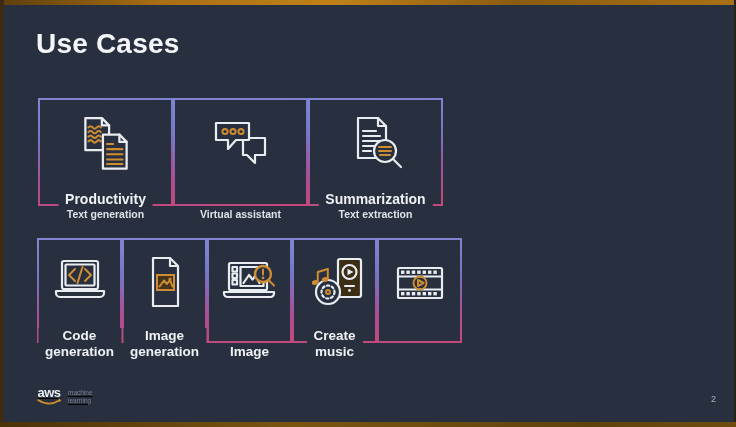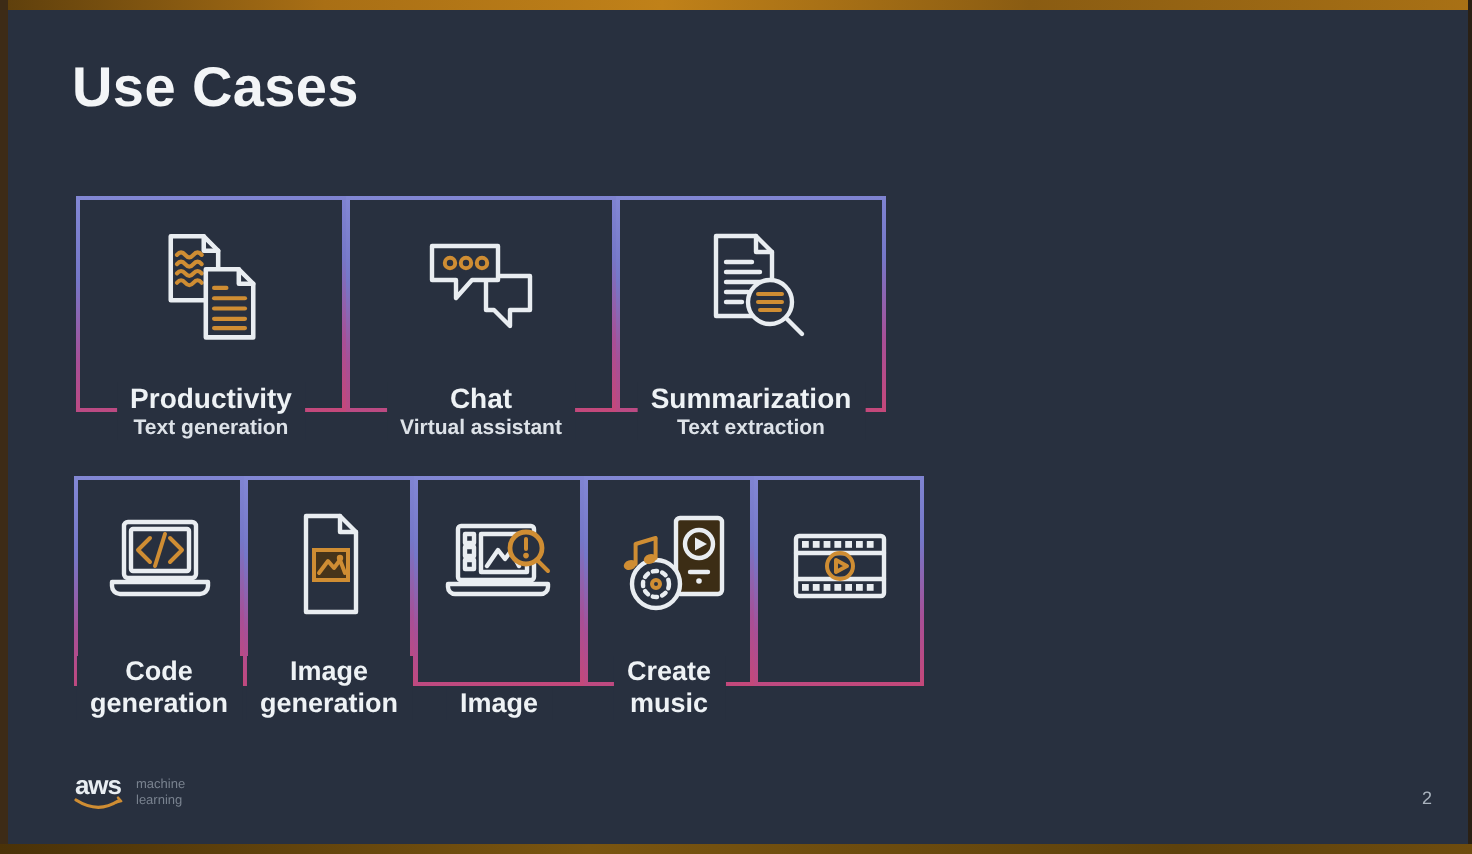--- a/index.html
+++ b/index.html
@@ -47,21 +47,21 @@
     white-space:nowrap; line-height:1.18; z-index:2;
   }
   .row1 .card-label { bottom:-16px; }
   .row1 .card-label.single { bottom:-9px; }
   .row2 .card-label { bottom:-19px; }
 
   .label-main { display:block; font-size:14px; font-weight:700; color:#eef2f5; }
   .label-sub  { display:block; font-size:10.5px; font-weight:600; color:#dde2e8; }
   .row2 .label-main { font-size:13.5px; }
 
-  .footer-logo { position:absolute; left:36px; bottom:21px; display:flex; align-items:flex-start; gap:6px; }
+  .footer-logo { position:absolute; left:36px; bottom:21px; display:flex; align-items:flex-start; gap:6px;text-decoration:underline; }
   .aws-wordmark { display:flex; flex-direction:column; align-items:center; }
   .aws-text { font-size:13px; font-weight:800; color:#e8edf2; letter-spacing:-0.5px; line-height:0.85; }
   .ml-text { font-size:6.5px; color:#79828f; line-height:1.3; padding-top:2px; }
   .page-number { position:absolute; right:20px; bottom:23px; font-size:9px; color:#a9b2bd; }
 
   svg .w  { stroke:#e9edf1; fill:none; stroke-width:2.2; stroke-linecap:round; stroke-linejoin:round; }
   svg .wf { stroke:#e9edf1; fill:#28303f; stroke-width:2.2; stroke-linecap:round; stroke-linejoin:round; }
   svg .o  { stroke:#cf8d33; fill:none; stroke-width:2; stroke-linecap:round; stroke-linejoin:round; }
   svg .of { fill:#cf8d33; stroke:none; }
   svg .wd { fill:#e9edf1; stroke:none; }
@@ -102,21 +102,20 @@
 
     <div class="card">
       <svg width="66" height="62" viewBox="0 0 66 62">
         <path class="wf" d="M35 23 h22 v17 h-10 v8 l-8 -8 h-4 z"></path>
         <path class="wf" d="M8 8 h33 v17 h-13 l-8 9 v-9 h-12 z"></path>
         <circle class="o" cx="17" cy="16.5" r="2.6"></circle>
         <circle class="o" cx="25" cy="16.5" r="2.6"></circle>
         <circle class="o" cx="33" cy="16.5" r="2.6"></circle>
       </svg>
       <div class="card-label">
-        <span class="label-main">Chat</span>
         <span class="label-sub">Virtual assistant</span>
       </div>
     </div>
 
     <div class="card">
       <svg width="64" height="64" viewBox="0 0 64 64">
         <path class="wf" d="M14 4 h20 l8 8 v32 h-28 z"></path>
         <path class="w" d="M34 4 v8 h8"></path>
         <path class="w" stroke-width="1.9" d="M19 17 h13"></path>
         <path class="w" stroke-width="1.9" d="M19 22 h17"></path>

